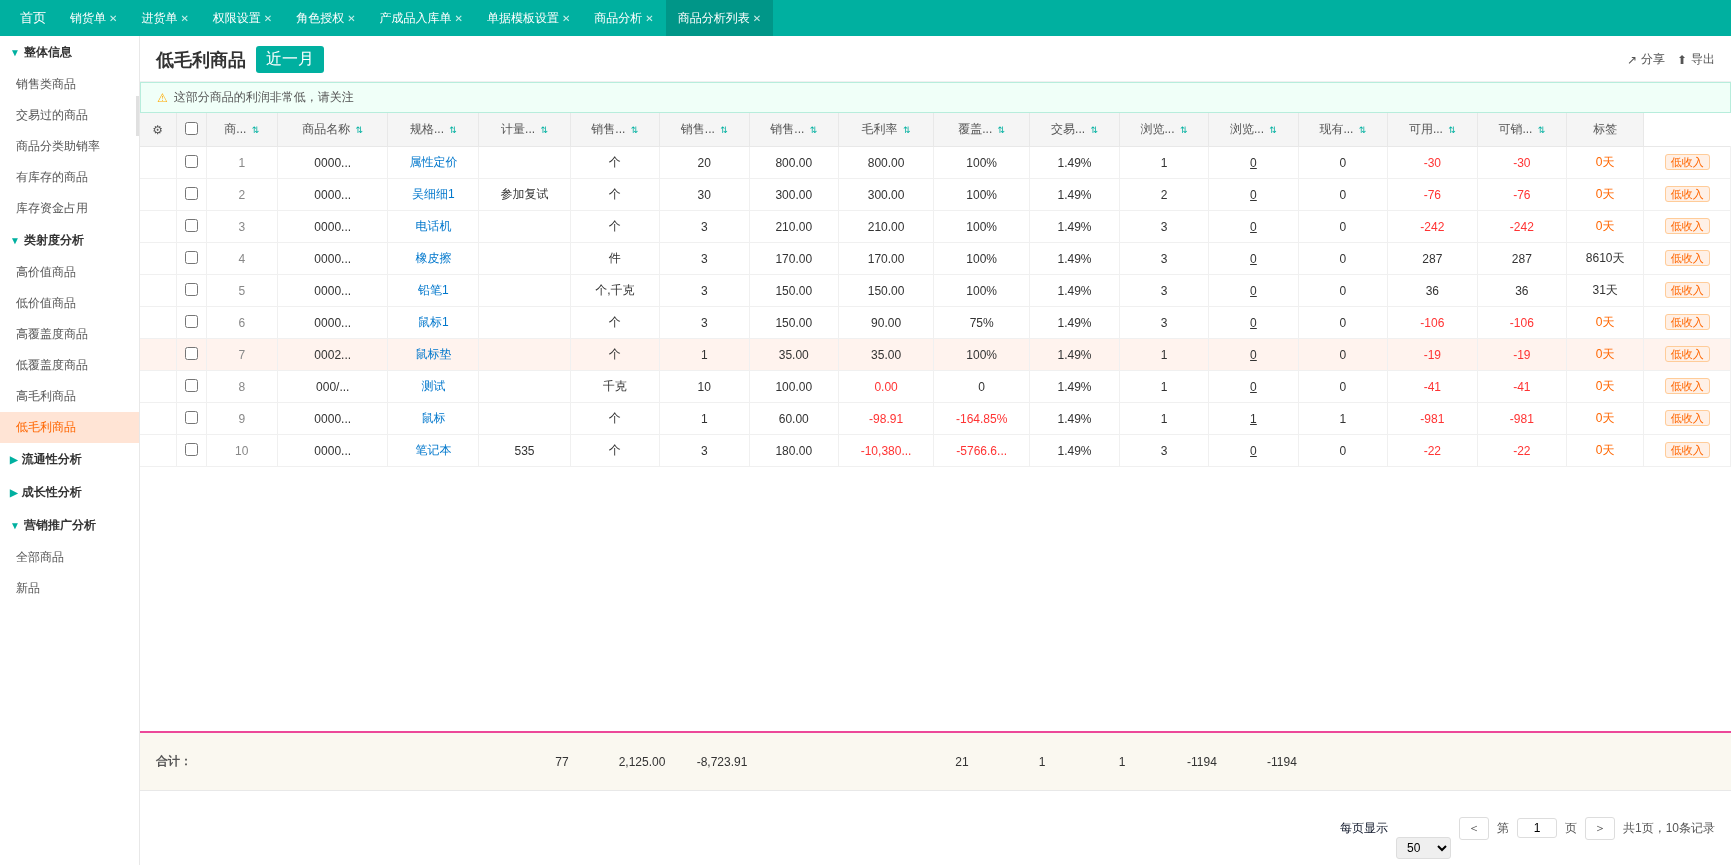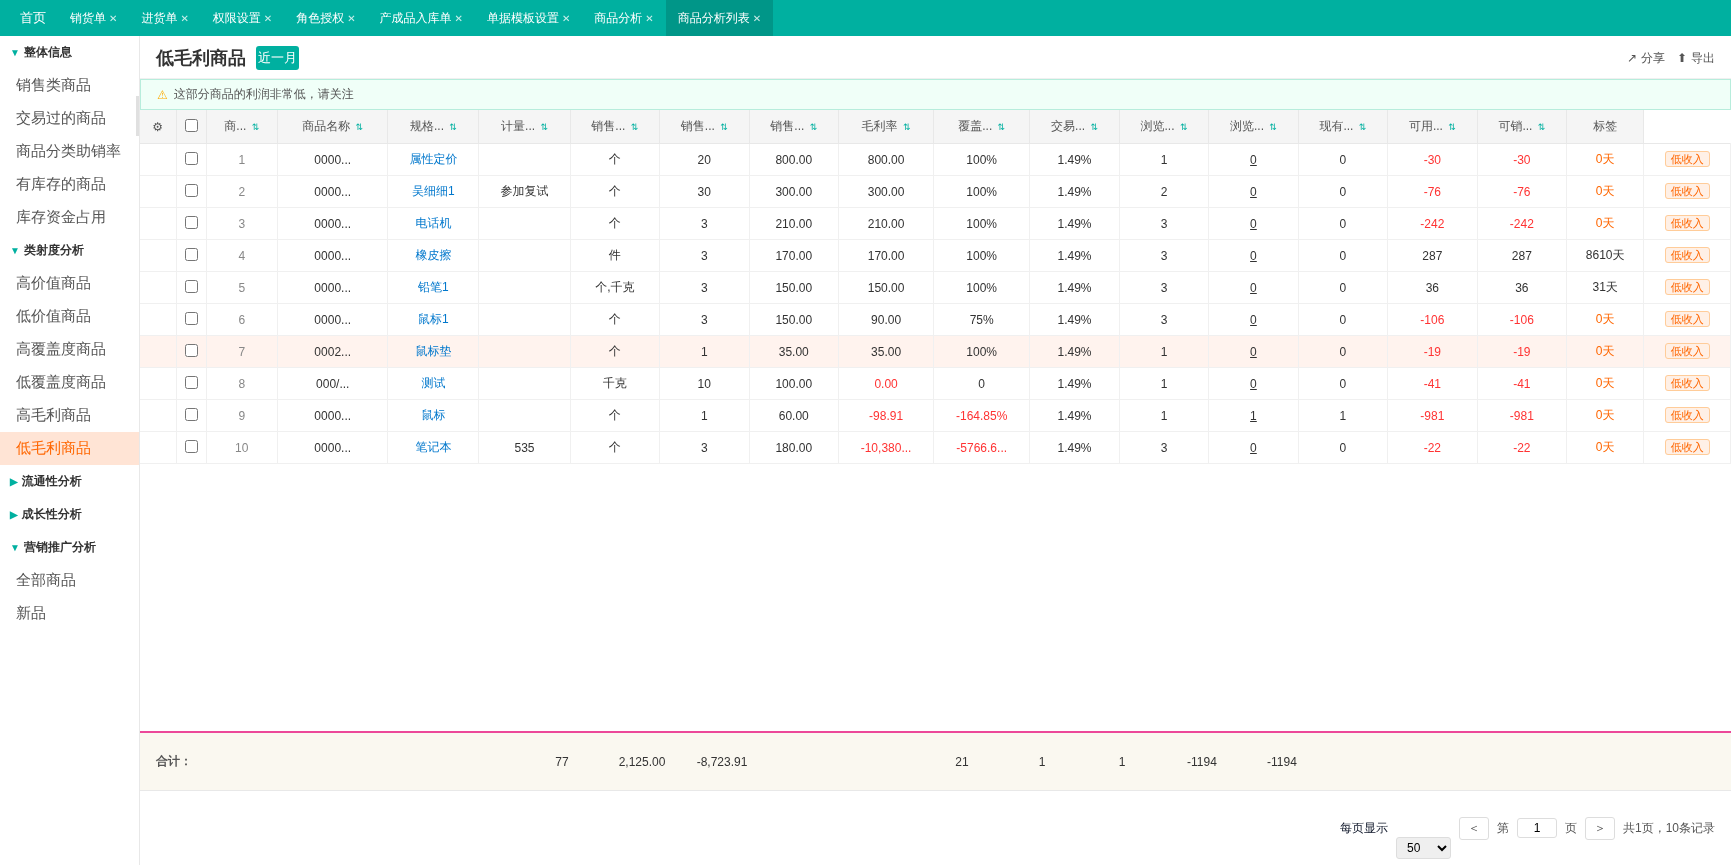--- a/index.html
+++ b/index.html
@@ -48,21 +48,21 @@
       color: #333;
       font-weight: bold;
       font-size: 12px;
       cursor: pointer;
     }
     .sidebar-group-title .arrow { margin-right: 4px; color: #00b0a0; font-size: 10px; }
     .sidebar-item {
       padding: 7px 16px;
       color: #555;
       cursor: pointer;
-      font-size: 15px;
+      font-size: 12px;
     }
     .sidebar-item.active { background: #ffe4d5; color: #ff6600; }
     .collapse-btn {
       position: absolute;
       left: 136px;
       top: 60px;
       width: 14px;
       height: 40px;
       background: #e0e0e0;
       display: flex;
@@ -95,23 +95,23 @@
     .page-title {
       font-size: 18px;
       font-weight: bold;
       color: #333;
     }
     .filter-btn {
       background: #00b0a0;
       color: white;
       border: none;
       border-radius: 3px;
-      padding: 3px 2px;
+      padding: 3px 10px;
       cursor: pointer;
-      font-size: 13px;
+      font-size: 16px;
     }
     .search-box {
       display: flex;
       align-items: center;
       border: 1px solid #ddd;
       border-radius: 3px;
       padding: 3px 8px;
       flex: 1;
       max-width: 300px;
     }

